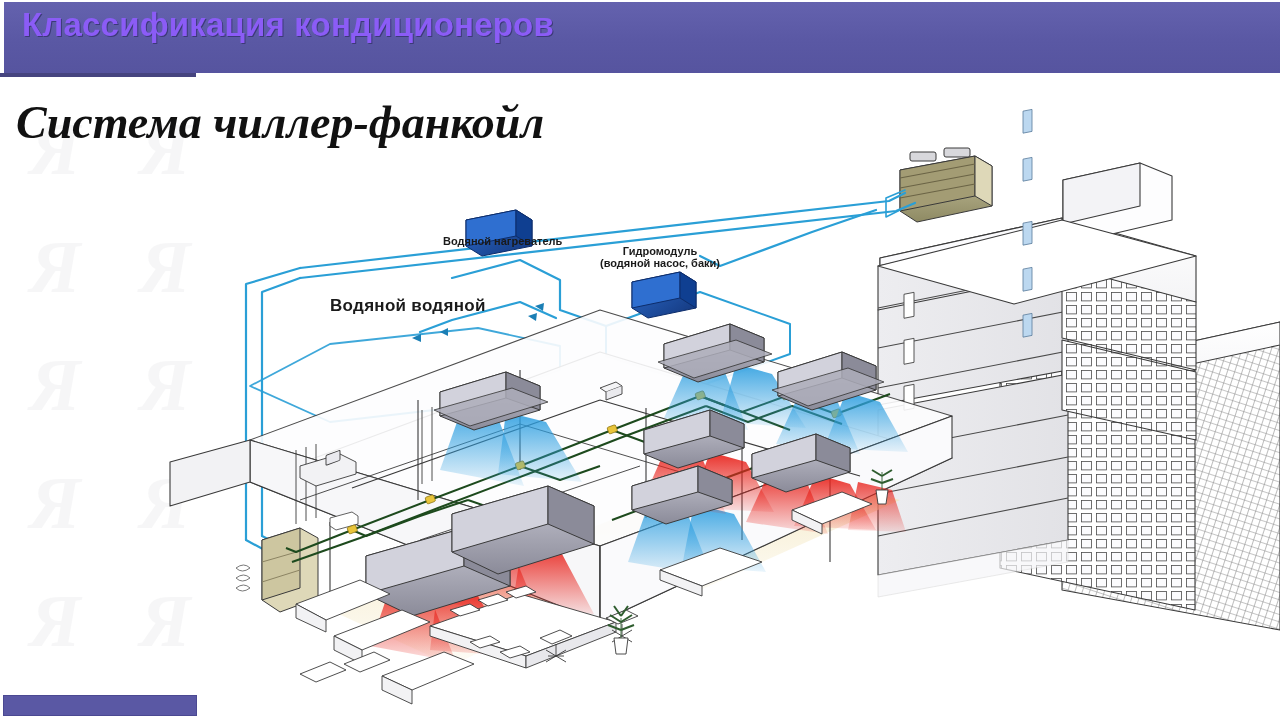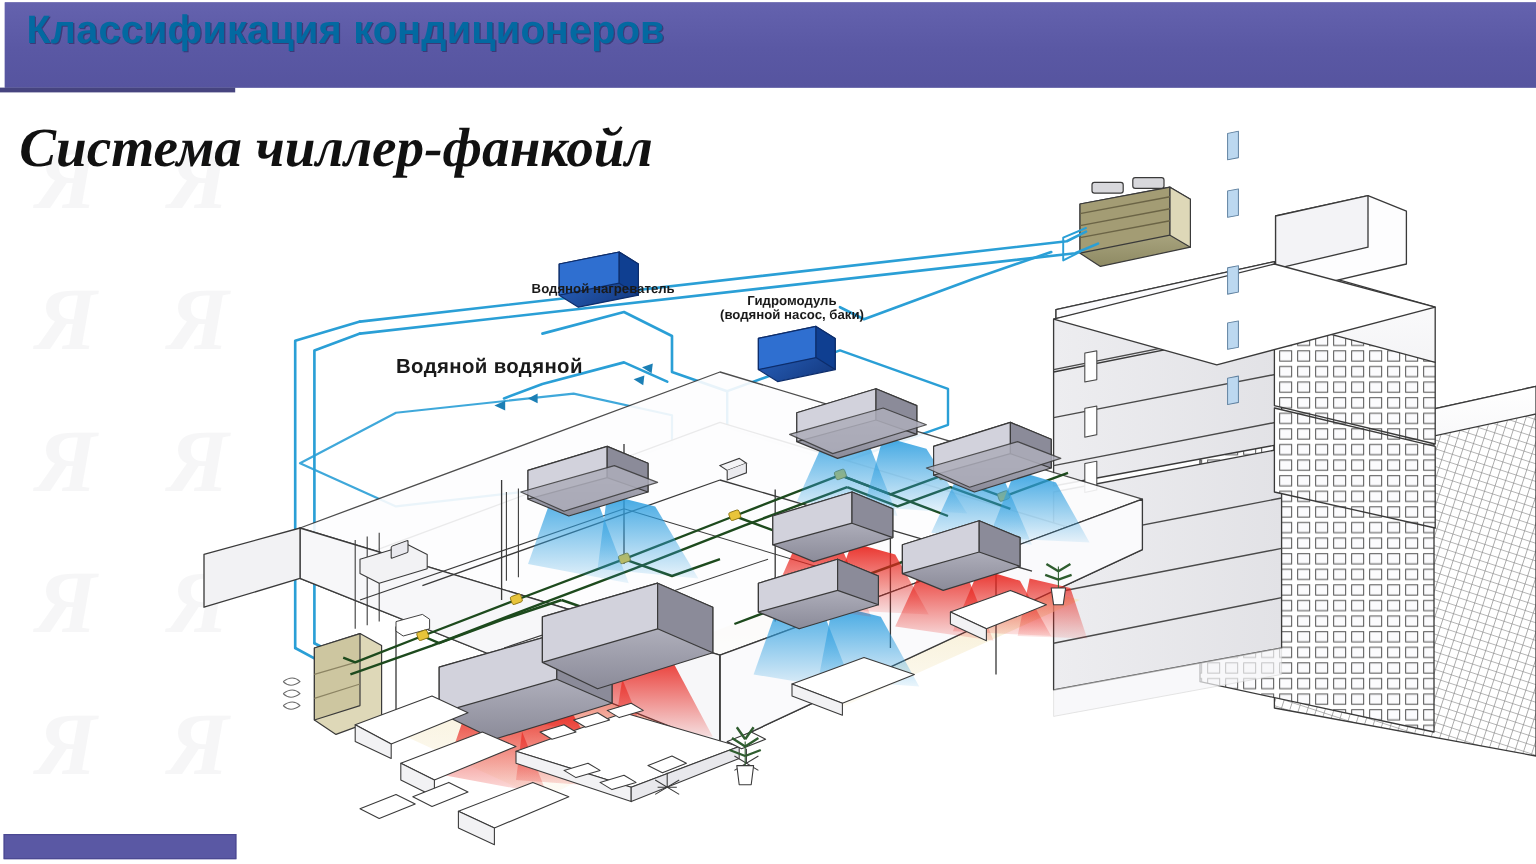--- a/index.html
+++ b/index.html
@@ -14,21 +14,21 @@
   #watermark span{font-family:"Liberation Serif",serif;font-size:74px;font-style:italic;
     font-weight:700;color:#6a6a78;line-height:118px;text-align:center;}
 
   
   #header-bar{position:absolute;left:4px;top:2px;width:1276px;height:71px;
     background:#5a58a4;z-index:6;}
   #header-bar .grad{position:absolute;inset:0;
     background:linear-gradient(180deg,#6462ae 0%,#5a58a4 55%,#56549f 100%);}
   #header-title{position:absolute;left:22px;top:6px;z-index:7;
     font-family:"Liberation Sans",sans-serif;font-weight:700;font-size:33px;
-    letter-spacing:.2px;color:#0369a1;white-space:nowrap;
+    letter-spacing:.2px;color:#8b5cf6;white-space:nowrap;
     text-shadow:1px 1px 0 #3c3a78;}
   #header-underline{position:absolute;left:0;top:73px;width:196px;height:4px;
     background:#46447f;z-index:6;}
 
   
   #subtitle{position:absolute;left:16px;top:96px;z-index:6;
     font-family:"Liberation Serif",serif;font-weight:700;font-style:italic;
     font-size:46px;color:#111111;white-space:nowrap;}
 
   

